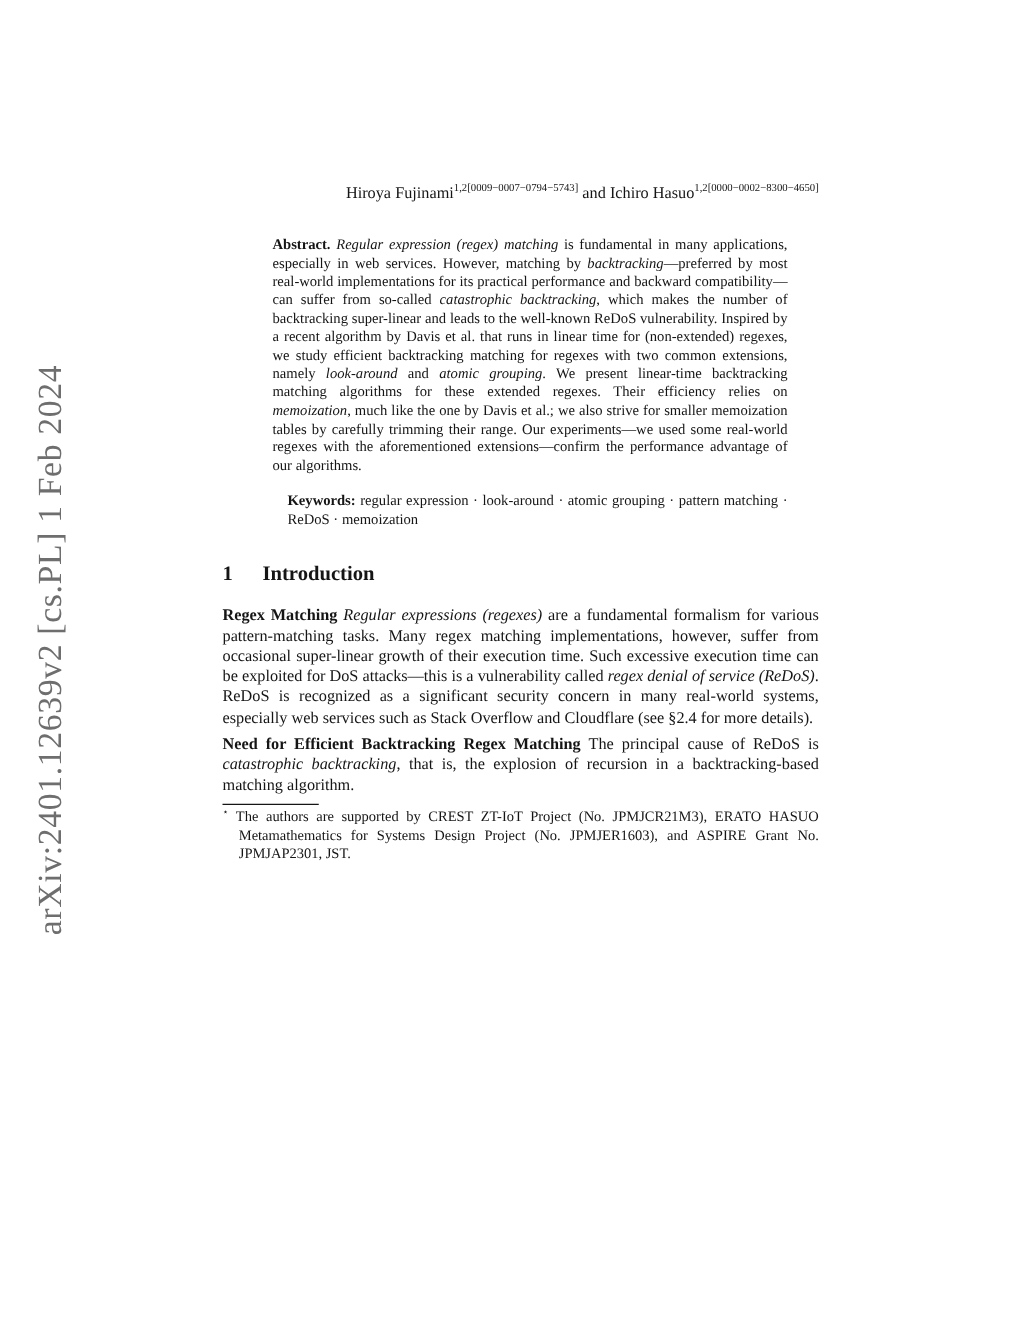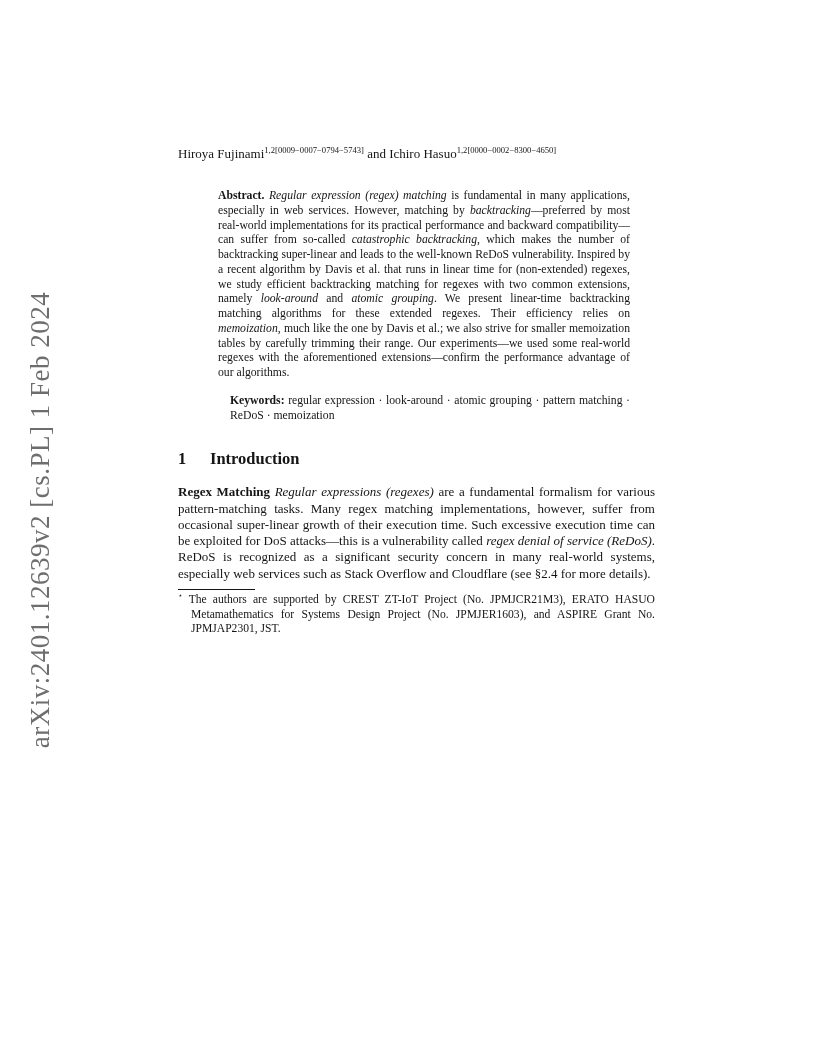--- a/index.html
+++ b/index.html
@@ -34,21 +34,21 @@
   }
   .title {
     margin-top: 146px;
     text-align: center;
     font-weight: bold;
     font-size: 20px;
     line-height: 25px;
   }
   .authors {
     margin-top: 31px;
-    text-align: left;
+    text-align: right;
     font-size: 13px;
   }
   .affiliations {
     margin-top: 19px;
     text-align: center;
     font-size: 12px;
     line-height: 15.5px;
   }
   .abstract {
     margin: 27px 25px 0 40px;
@@ -122,19 +122,20 @@
 
     <div class="keywords"><span class="b">Keywords: </span><span>regular expression · look-around · atomic grouping · pattern matching · ReDoS · memoization</span></div>
 
     <div class="section-heading">
       <span class="section-number">1</span>
       <span>Introduction</span>
     </div>
 
     <div class="para"><span class="b">Regex Matching </span><span class="i">Regular expressions (regexes)</span><span> are a fundamental formalism for various pattern-matching tasks. Many regex matching implementations, however, suffer from occasional super-linear growth of their execution time. Such excessive execution time can be exploited for DoS attacks—this is a vulnerability called </span><span class="i">regex denial of service (ReDoS)</span><span>. ReDoS is recognized as a significant security concern in many real-world systems, especially web services such as Stack Overflow and Cloudflare (see §2.4 for more details).</span></div>
 
+    <div class="para"><span class="b">Need for Efficient Backtracking Regex Matching </span><span>The principal cause of ReDoS is </span><span class="i">catastrophic backtracking</span><span>, that is, the explosion of recursion in a backtracking-based matching algorithm.</span></div>
 
     <div class="footnote-rule"></div>
 
     <div class="footnote"><span class="sup">⋆</span><span> The authors are supported by CREST ZT-IoT Project (No. JPMJCR21M3), ERATO HASUO Metamathematics for Systems Design Project (No. JPMJER1603), and ASPIRE Grant No. JPMJAP2301, JST.</span></div>
 
   </div>
 </div>
 
 </body></html>

